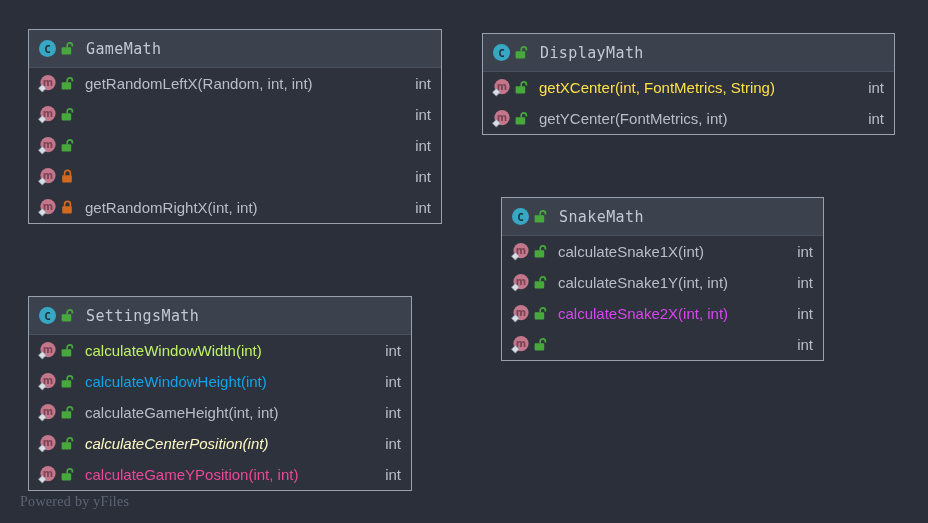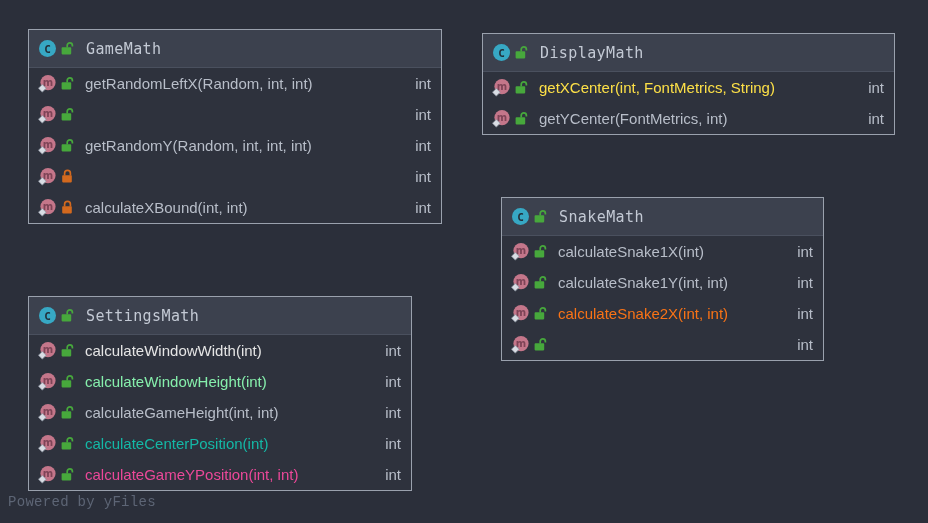--- a/index.html
+++ b/index.html
@@ -87,23 +87,23 @@
   }
   .icon svg { display: block; }
 
   .icon-class { width: 19px; height: 19px; }
   .icon-method { width: 19px; height: 19px; }
   .icon-lock { width: 13px; height: 15px; margin-left: 4px; }
 
   
   .watermark {
     position: absolute;
-    left: 8px;
+    left: 20px;
     top: 494px;
-    font-family: Liberation Mono, monospace;
+    font-family: Liberation Serif, serif;
     font-size: 14px;
     color: #5d6575;
     letter-spacing: 0.3px;
     white-space: nowrap;
   }
 </style>
 </head>
 <body style="background: rgb(43, 47, 58);">
 
 <div class="canvas" style="background: rgb(43, 47, 58);">
@@ -165,21 +165,20 @@
                 <text x="10" y="12.4" text-anchor="middle" font-family="DejaVu Sans, sans-serif" font-size="10" font-weight="bold" fill="#7e4457">m</text>
                 <rect x="1.6" y="11.6" width="5.4" height="5.4" transform="rotate(45 4.3 14.3)" fill="#d9dde4" stroke="#8d94a1" stroke-width="0.8"></rect>
               </svg>
             </span>
             <span class="icon icon-lock">
               <svg viewBox="0 0 13 15" width="13" height="15">
                 <path d="M6.2 6.4 V4.4 a2.6 2.6 0 0 1 5.2 0 V5.4" fill="none" stroke="#47a83c" stroke-width="1.7"></path>
                 <rect x="0.6" y="6.2" width="9.6" height="7.2" rx="0.8" fill="#47a83c"></rect>
               </svg>
             </span>
-            <span class="member-sig" style="color: rgb(184, 190, 201);">getRandomY(Random, int, int, int)</span>
             <span class="member-type" style="color: rgb(184, 190, 201);">int</span>
           </div>
           <div class="member-row">
             <span class="icon icon-method">
               <svg viewBox="0 0 19 19" width="19" height="19">
                 <circle cx="10" cy="8.6" r="7.6" fill="#c4768a"></circle>
                 <text x="10" y="12.4" text-anchor="middle" font-family="DejaVu Sans, sans-serif" font-size="10" font-weight="bold" fill="#7e4457">m</text>
                 <rect x="1.6" y="11.6" width="5.4" height="5.4" transform="rotate(45 4.3 14.3)" fill="#d9dde4" stroke="#8d94a1" stroke-width="0.8"></rect>
               </svg>
             </span>
@@ -198,21 +197,21 @@
                 <text x="10" y="12.4" text-anchor="middle" font-family="DejaVu Sans, sans-serif" font-size="10" font-weight="bold" fill="#7e4457">m</text>
                 <rect x="1.6" y="11.6" width="5.4" height="5.4" transform="rotate(45 4.3 14.3)" fill="#d9dde4" stroke="#8d94a1" stroke-width="0.8"></rect>
               </svg>
             </span>
             <span class="icon icon-lock">
               <svg viewBox="0 0 13 15" width="13" height="15">
                 <path d="M3.6 6.4 V4.3 a2.9 2.9 0 0 1 5.8 0 V6.4" fill="none" stroke="#d3691e" stroke-width="1.7"></path>
                 <rect x="1.2" y="6.2" width="9.6" height="7.2" rx="0.8" fill="#d3691e"></rect>
               </svg>
             </span>
-            <span class="member-sig" style="color: rgb(184, 190, 201);">calculateXBound(int, int)</span>
+            <span class="member-sig" style="color: rgb(184, 190, 201);">getRandomRightX(int, int)</span>
             <span class="member-type" style="color: rgb(184, 190, 201);">int</span>
           </div>
         </div>
       </div>
       <div class="uml-class" style="left: 482px; top: 33px; width: 413px; background: rgb(46, 50, 61); border-color: rgb(154, 161, 173);">
         <div class="class-header" style="background: rgb(60, 65, 78);">
           <span class="icon icon-class">
             <svg viewBox="0 0 19 19" width="19" height="19">
               <circle cx="9.5" cy="9.5" r="8.5" fill="#37a8c4"></circle>
               <text x="9.5" y="13.6" text-anchor="middle" font-family="DejaVu Sans Mono, monospace" font-size="11" font-weight="bold" fill="#22303a">C</text>
@@ -321,21 +320,21 @@
                 <text x="10" y="12.4" text-anchor="middle" font-family="DejaVu Sans, sans-serif" font-size="10" font-weight="bold" fill="#7e4457">m</text>
                 <rect x="1.6" y="11.6" width="5.4" height="5.4" transform="rotate(45 4.3 14.3)" fill="#d9dde4" stroke="#8d94a1" stroke-width="0.8"></rect>
               </svg>
             </span>
             <span class="icon icon-lock">
               <svg viewBox="0 0 13 15" width="13" height="15">
                 <path d="M6.2 6.4 V4.4 a2.6 2.6 0 0 1 5.2 0 V5.4" fill="none" stroke="#47a83c" stroke-width="1.7"></path>
                 <rect x="0.6" y="6.2" width="9.6" height="7.2" rx="0.8" fill="#47a83c"></rect>
               </svg>
             </span>
-            <span class="member-sig" style="color: #f97316;">calculateSnake2X(int, int)</span>
+            <span class="member-sig" style="color: #d946ef;">calculateSnake2X(int, int)</span>
             <span class="member-type" style="color: rgb(184, 190, 201);">int</span>
           </div>
           <div class="member-row">
             <span class="icon icon-method">
               <svg viewBox="0 0 19 19" width="19" height="19">
                 <circle cx="10" cy="8.6" r="7.6" fill="#c4768a"></circle>
                 <text x="10" y="12.4" text-anchor="middle" font-family="DejaVu Sans, sans-serif" font-size="10" font-weight="bold" fill="#7e4457">m</text>
                 <rect x="1.6" y="11.6" width="5.4" height="5.4" transform="rotate(45 4.3 14.3)" fill="#d9dde4" stroke="#8d94a1" stroke-width="0.8"></rect>
               </svg>
             </span>
@@ -373,38 +372,38 @@
                 <text x="10" y="12.4" text-anchor="middle" font-family="DejaVu Sans, sans-serif" font-size="10" font-weight="bold" fill="#7e4457">m</text>
                 <rect x="1.6" y="11.6" width="5.4" height="5.4" transform="rotate(45 4.3 14.3)" fill="#d9dde4" stroke="#8d94a1" stroke-width="0.8"></rect>
               </svg>
             </span>
             <span class="icon icon-lock">
               <svg viewBox="0 0 13 15" width="13" height="15">
                 <path d="M6.2 6.4 V4.4 a2.6 2.6 0 0 1 5.2 0 V5.4" fill="none" stroke="#47a83c" stroke-width="1.7"></path>
                 <rect x="0.6" y="6.2" width="9.6" height="7.2" rx="0.8" fill="#47a83c"></rect>
               </svg>
             </span>
-            <span class="member-sig" style="color: #e5e5e5;">calculateWindowWidth(int)</span>
-            <span class="member-type" style="color: rgb(184, 190, 201);">int</span>
-          </div>
-          <div class="member-row">
-            <span class="icon icon-method">
-              <svg viewBox="0 0 19 19" width="19" height="19">
-                <circle cx="10" cy="8.6" r="7.6" fill="#c4768a"></circle>
-                <text x="10" y="12.4" text-anchor="middle" font-family="DejaVu Sans, sans-serif" font-size="10" font-weight="bold" fill="#7e4457">m</text>
-                <rect x="1.6" y="11.6" width="5.4" height="5.4" transform="rotate(45 4.3 14.3)" fill="#d9dde4" stroke="#8d94a1" stroke-width="0.8"></rect>
-              </svg>
-            </span>
-            <span class="icon icon-lock">
-              <svg viewBox="0 0 13 15" width="13" height="15">
-                <path d="M6.2 6.4 V4.4 a2.6 2.6 0 0 1 5.2 0 V5.4" fill="none" stroke="#47a83c" stroke-width="1.7"></path>
-                <rect x="0.6" y="6.2" width="9.6" height="7.2" rx="0.8" fill="#47a83c"></rect>
-              </svg>
-            </span>
-            <span class="member-sig" style="color: #86efac; text-align: center;">calculateWindowHeight(int)</span>
+            <span class="member-sig" style="color: #bef264;">calculateWindowWidth(int)</span>
+            <span class="member-type" style="color: rgb(184, 190, 201);">int</span>
+          </div>
+          <div class="member-row">
+            <span class="icon icon-method">
+              <svg viewBox="0 0 19 19" width="19" height="19">
+                <circle cx="10" cy="8.6" r="7.6" fill="#c4768a"></circle>
+                <text x="10" y="12.4" text-anchor="middle" font-family="DejaVu Sans, sans-serif" font-size="10" font-weight="bold" fill="#7e4457">m</text>
+                <rect x="1.6" y="11.6" width="5.4" height="5.4" transform="rotate(45 4.3 14.3)" fill="#d9dde4" stroke="#8d94a1" stroke-width="0.8"></rect>
+              </svg>
+            </span>
+            <span class="icon icon-lock">
+              <svg viewBox="0 0 13 15" width="13" height="15">
+                <path d="M6.2 6.4 V4.4 a2.6 2.6 0 0 1 5.2 0 V5.4" fill="none" stroke="#47a83c" stroke-width="1.7"></path>
+                <rect x="0.6" y="6.2" width="9.6" height="7.2" rx="0.8" fill="#47a83c"></rect>
+              </svg>
+            </span>
+            <span class="member-sig" style="color: #0ea5e9; text-align: center;">calculateWindowHeight(int)</span>
             <span class="member-type" style="color: rgb(184, 190, 201);">int</span>
           </div>
           <div class="member-row">
             <span class="icon icon-method">
               <svg viewBox="0 0 19 19" width="19" height="19">
                 <circle cx="10" cy="8.6" r="7.6" fill="#c4768a"></circle>
                 <text x="10" y="12.4" text-anchor="middle" font-family="DejaVu Sans, sans-serif" font-size="10" font-weight="bold" fill="#7e4457">m</text>
                 <rect x="1.6" y="11.6" width="5.4" height="5.4" transform="rotate(45 4.3 14.3)" fill="#d9dde4" stroke="#8d94a1" stroke-width="0.8"></rect>
               </svg>
             </span>
@@ -424,21 +423,21 @@
                 <text x="10" y="12.4" text-anchor="middle" font-family="DejaVu Sans, sans-serif" font-size="10" font-weight="bold" fill="#7e4457">m</text>
                 <rect x="1.6" y="11.6" width="5.4" height="5.4" transform="rotate(45 4.3 14.3)" fill="#d9dde4" stroke="#8d94a1" stroke-width="0.8"></rect>
               </svg>
             </span>
             <span class="icon icon-lock">
               <svg viewBox="0 0 13 15" width="13" height="15">
                 <path d="M6.2 6.4 V4.4 a2.6 2.6 0 0 1 5.2 0 V5.4" fill="none" stroke="#47a83c" stroke-width="1.7"></path>
                 <rect x="0.6" y="6.2" width="9.6" height="7.2" rx="0.8" fill="#47a83c"></rect>
               </svg>
             </span>
-            <span class="member-sig" style="color: #14b8a6;">calculateCenterPosition(int)</span>
+            <span class="member-sig" style="color: #fef9c3; font-style: italic;">calculateCenterPosition(int)</span>
             <span class="member-type" style="color: rgb(184, 190, 201);">int</span>
           </div>
           <div class="member-row">
             <span class="icon icon-method">
               <svg viewBox="0 0 19 19" width="19" height="19">
                 <circle cx="10" cy="8.6" r="7.6" fill="#c4768a"></circle>
                 <text x="10" y="12.4" text-anchor="middle" font-family="DejaVu Sans, sans-serif" font-size="10" font-weight="bold" fill="#7e4457">m</text>
                 <rect x="1.6" y="11.6" width="5.4" height="5.4" transform="rotate(45 4.3 14.3)" fill="#d9dde4" stroke="#8d94a1" stroke-width="0.8"></rect>
               </svg>
             </span>

